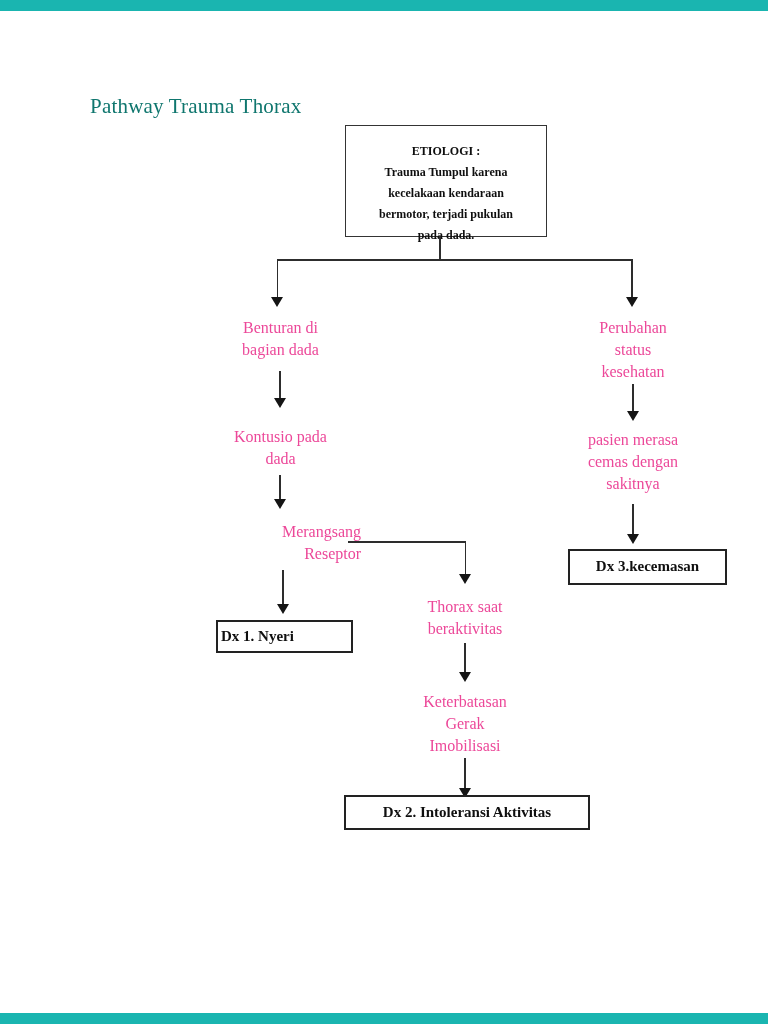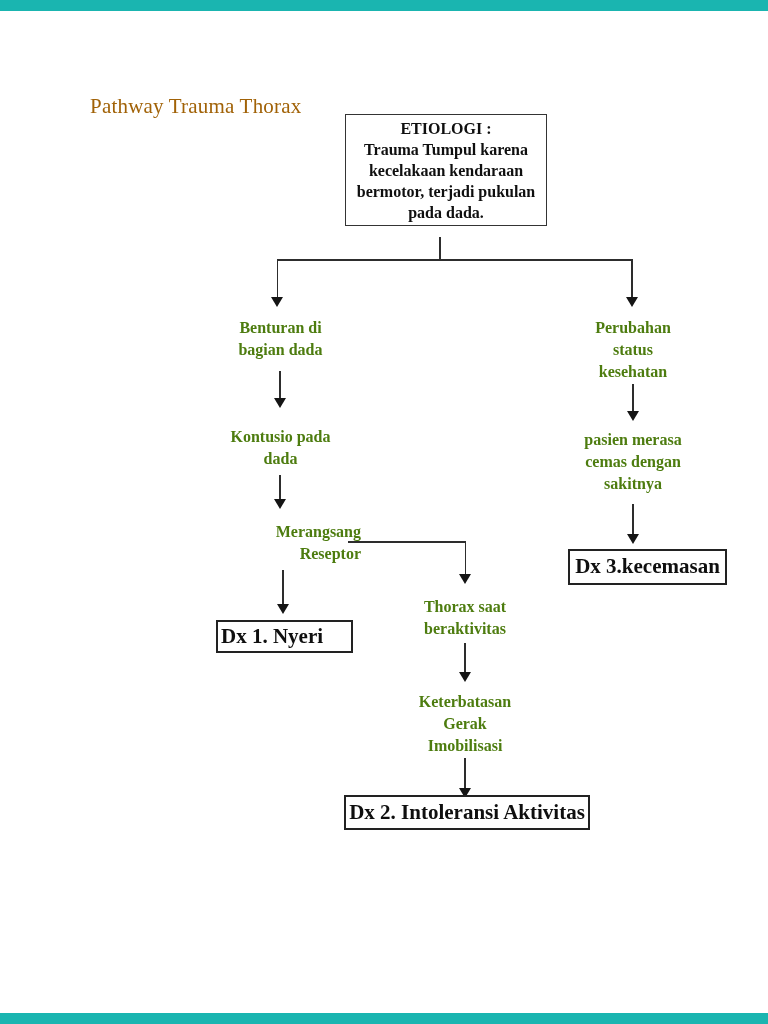--- a/index.html
+++ b/index.html
@@ -7,35 +7,35 @@
   .page {
     position:relative; width:768px; height:1024px; background:#ffffff;
     font-family:"Liberation Serif","DejaVu Serif",serif; color:#141414;
     overflow:hidden; margin:0 auto;
   }
   .viewer-bar { position:absolute; left:0; width:768px; height:11px; background:#1ab5b0; }
   .viewer-bar.top { top:0; }
   .viewer-bar.bottom { top:1013px; }
   .doc-title {
     position:absolute; left:90px; top:94px;
-    font-size:21px; font-weight:normal; letter-spacing:0.2px; color:#a16207;
+    font-size:21px; font-weight:normal; letter-spacing:0.2px; color:#0f766e;
   }
   .node {
-    position:absolute; text-align:center; font-weight:bold; font-size:16px;
-    line-height:22px; white-space:pre-line; color:#4d7c0f;
+    position:absolute; text-align:center; font-weight:normal; font-size:16px;
+    line-height:22px; white-space:pre-line; color:#ec4899;
   }
   .fbox {
     position:absolute; background:#ffffff; border:1.6px solid #343434;
     font-weight:bold; color:#0f0f0f; white-space:pre-line;
   }
   .fbox.etiologi {
-    left:345px; top:114px; width:202px; height:112px;
-    text-align:center; font-size:16px; line-height:21px; padding-top:3px;
+    left:345px; top:125px; width:202px; height:112px;
+    text-align:center; font-size:12px; line-height:21px; padding-top:15px;
   }
-  .fbox.dx { border-width:2px; border-color:#222222; font-size:21px; }
+  .fbox.dx { border-width:2px; border-color:#222222; font-size:15px; }
   .fbox.dx1 { left:216px; top:620px; width:137px; height:33px; line-height:28px; padding-left:3px; text-align:left; }
   .fbox.dx2 { left:344px; top:795px; width:246px; height:35px; line-height:30px; text-align:center; }
   .fbox.dx3 { left:568px; top:549px; width:159px; height:36px; line-height:31px; text-align:center; }
   .cline { position:absolute; background:#2d2d2d; }
   .ah {
     position:absolute; width:0; height:0;
     border-left:6px solid transparent; border-right:6px solid transparent;
     border-top:10px solid #151515;
   }
 </style>

